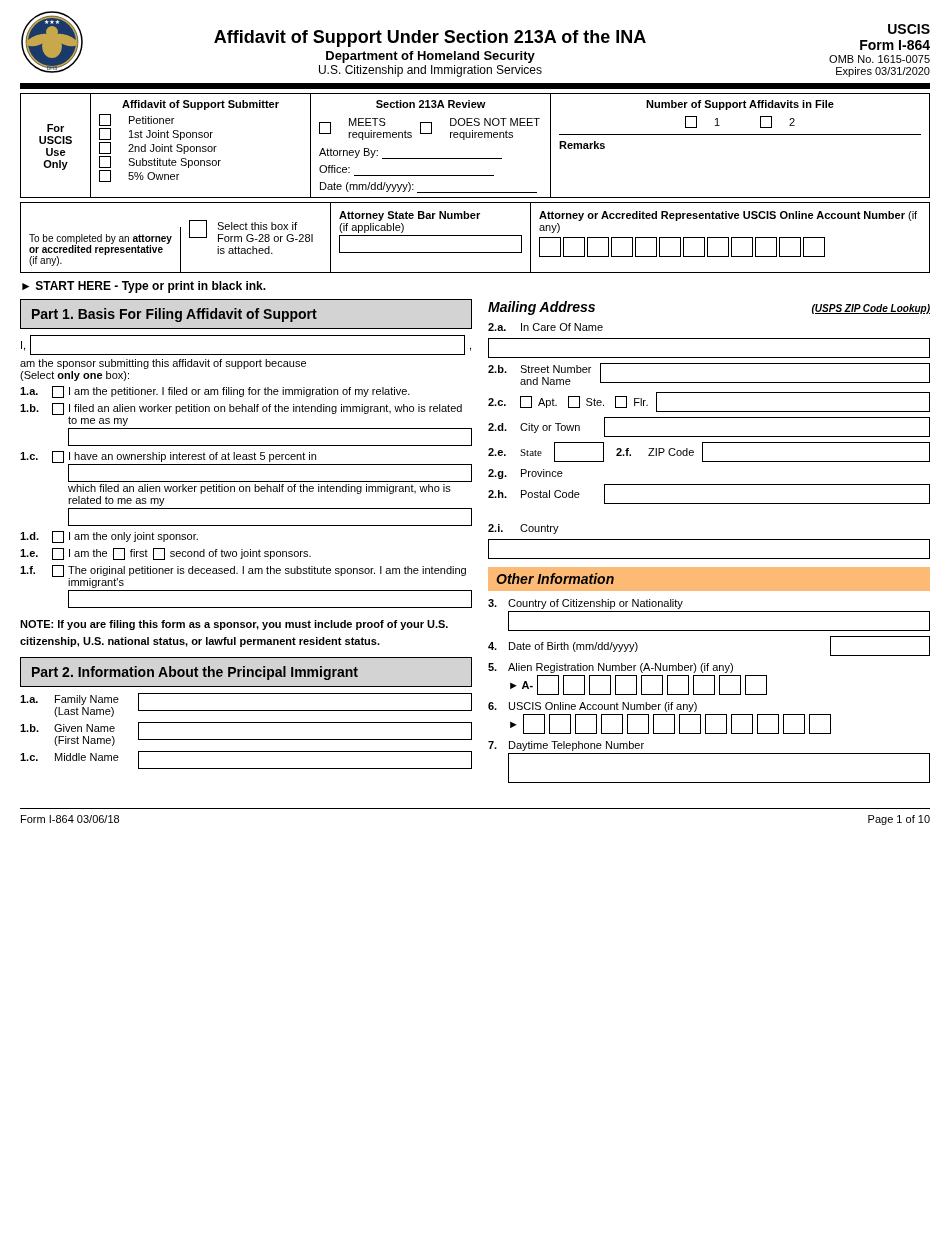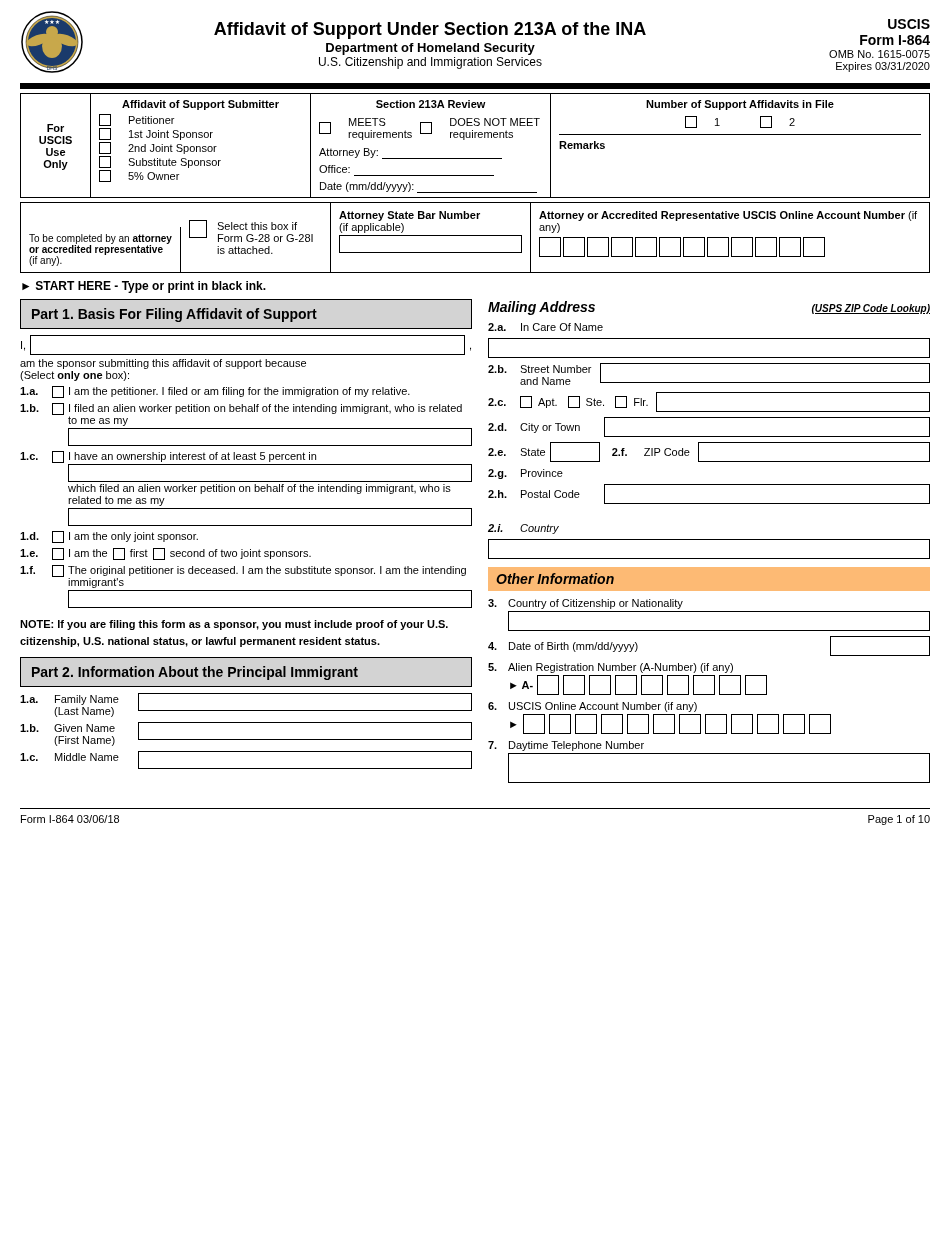--- a/index.html
+++ b/index.html
@@ -13,21 +13,21 @@
     }
     .page {
       width: 950px;
       min-height: 1248px;
       padding: 10px 20px;
       position: relative;
     }
     
     .header {
       display: flex;
-      align-items: center;
+      align-items: flex-end;
       margin-bottom: 6px;
     }
     .header-logo {
       width: 70px;
       flex-shrink: 0;
     }
     .header-center {
       flex: 1;
       text-align: center;
     }
@@ -636,39 +636,39 @@
       </div>
 
       <div class="addr-row" style="align-items:center;margin-bottom:5px;">
         <span class="addr-label-bold">2.d.</span>
         <span style="min-width:80px;">City or Town</span>
         <div class="addr-input">&nbsp;</div>
       </div>
 
       <div class="addr-row" style="align-items:center;margin-bottom:5px;">
         <span class="addr-label-bold">2.e.</span>
-        <span style="margin-right:0;">State</span>
+        <span style="margin-right:8px;font-family:Liberation Serif, serif;">State</span>
         <div style="border:1px solid #000;height:20px;width:50px;">&nbsp;</div>
         <span class="addr-label-bold" style="margin-left:8px;">2.f.</span>
         <span style="margin-right:4px;">ZIP Code</span>
         <div style="border:1px solid #000;height:20px;flex:1;">&nbsp;</div>
       </div>
 
       <div class="addr-row" style="align-items:center;margin-bottom:5px;">
         <span class="addr-label-bold">2.g.</span>
         <span>Province</span>
       </div>
 
       <div class="addr-row" style="align-items:center;margin-bottom:18px;">
         <span class="addr-label-bold">2.h.</span>
         <span style="min-width:80px;">Postal Code</span>
         <div class="addr-input">&nbsp;</div>
       </div>
 
-      <div class="addr-row" style="align-items:center;font-style:italic;">
+      <div class="addr-row" style="align-items:center;">
         <span class="addr-label-bold">2.i.</span>
         <span>Country</span>
       </div>
       <div class="addr-input" style="width:100%;margin-bottom:8px;">&nbsp;</div>
 
       <div class="other-header">Other Information</div>
 
       <div class="info-row">
         <span class="info-num">3.</span>
         <div class="info-label">

